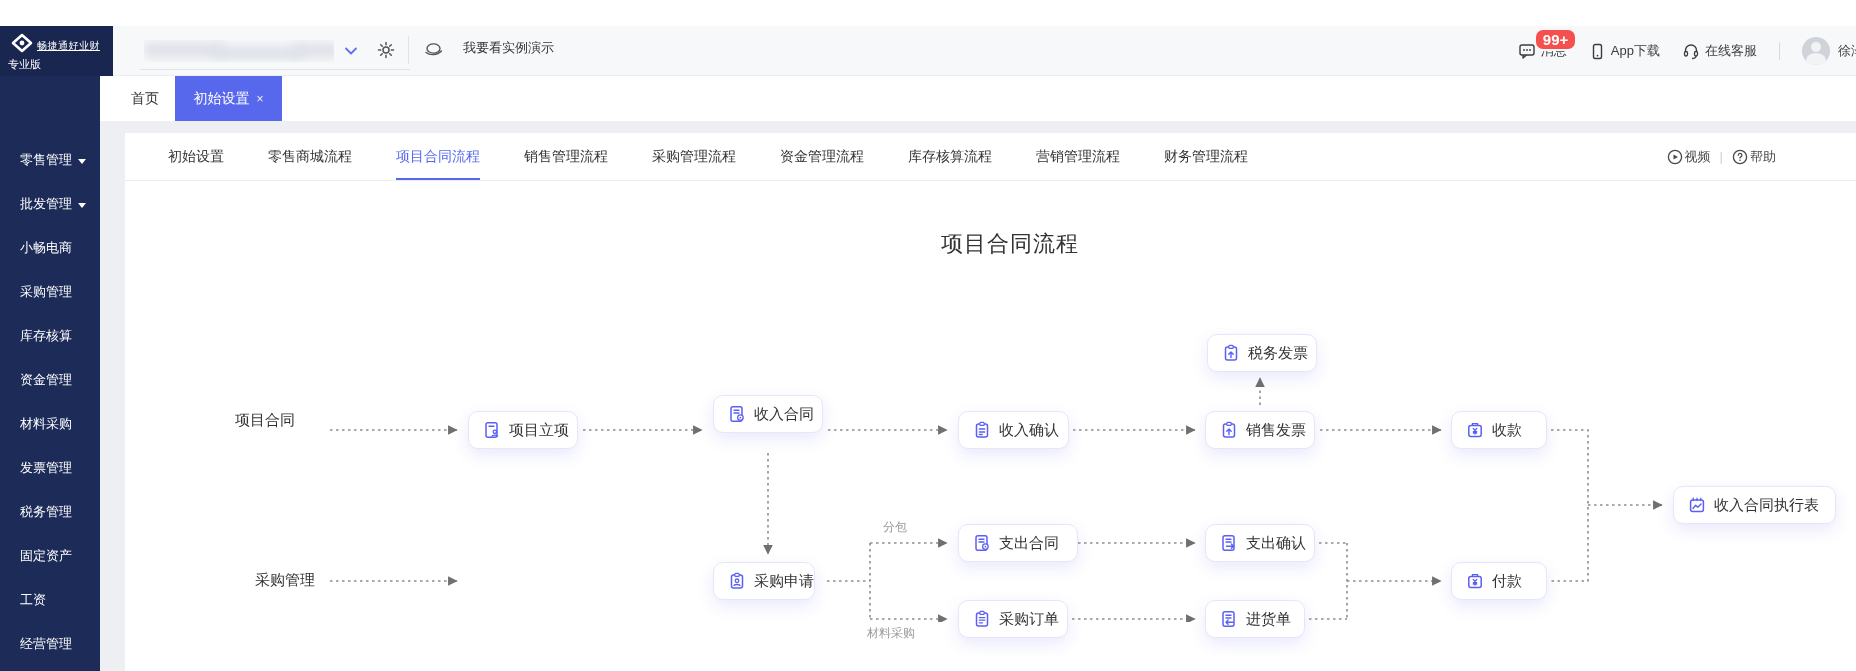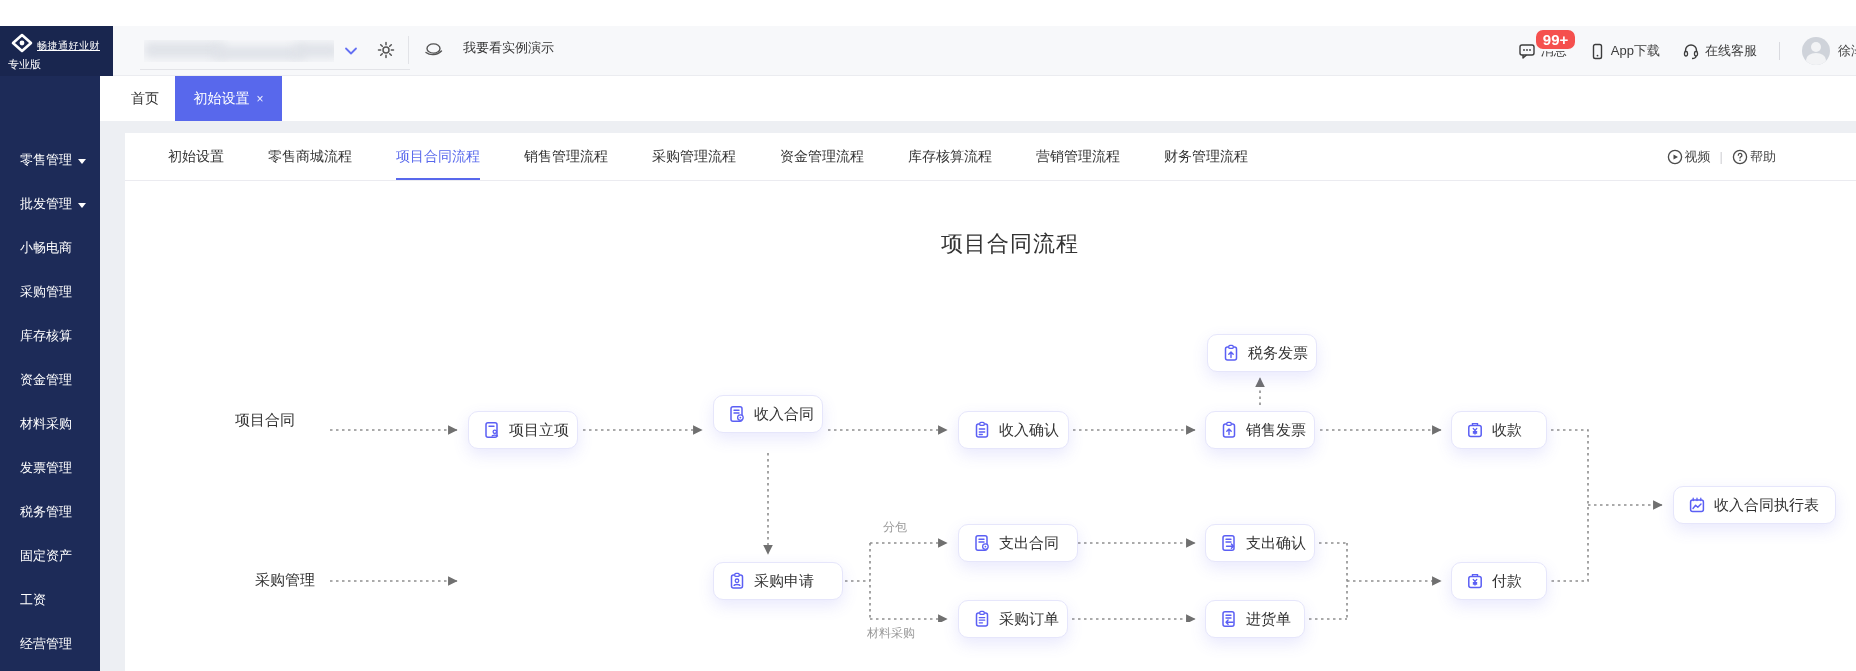--- a/index.html
+++ b/index.html
@@ -328,21 +328,21 @@
 
       <div class="node" style="left:1548px;top:305px;width:163px">
         <svg width="18" height="18" viewBox="0 0 18 18">
             <rect x="2.6" y="4" width="12.8" height="11.5" rx="2" fill="none" stroke="#5b5ff4" stroke-width="1.5"></rect>
             <path d="M5.2 2.2v2.3M9 2.2v2.3M12.8 2.2v2.3" stroke="#5b5ff4" stroke-width="1.3" stroke-linecap="round"></path>
             <path d="M5 12.5 L7.6 9.3 L9.8 11.3 L13 8" fill="none" stroke="#5b5ff4" stroke-width="1.4" stroke-linecap="round" stroke-linejoin="round"></path>
           </svg>
         <span>收入合同执行表</span>
       </div>
 
-      <div class="node" style="left:588px;top:381px;width:130px">
+      <div class="node" style="left:588px;top:381px;width:102px">
         <svg width="18" height="18" viewBox="0 0 18 18">
             <rect x="3.5" y="3" width="11" height="13" rx="2" fill="none" stroke="#5b5ff4" stroke-width="1.5"></rect>
             <rect x="6.8" y="1.4" width="4.4" height="3" rx="1" fill="#fff" stroke="#5b5ff4" stroke-width="1.3"></rect>
             <circle cx="9" cy="8.8" r="1.8" fill="none" stroke="#5b5ff4" stroke-width="1.3"></circle>
             <path d="M6 14 c0-2 6-2 6 0" fill="none" stroke="#5b5ff4" stroke-width="1.3"></path>
           </svg>
         <span>采购申请</span>
       </div>
       <div class="node" style="left:833px;top:343px;width:120px">
         <svg width="18" height="18" viewBox="0 0 18 18">

